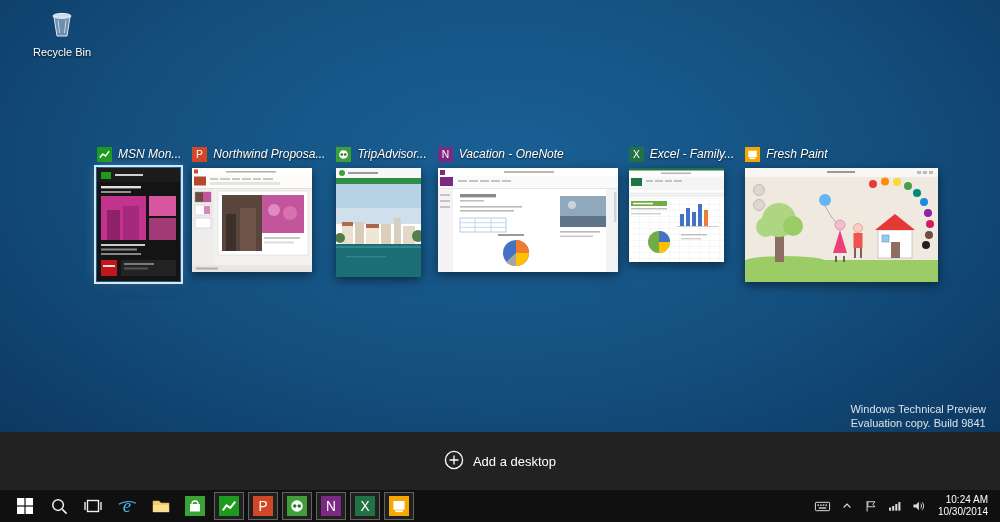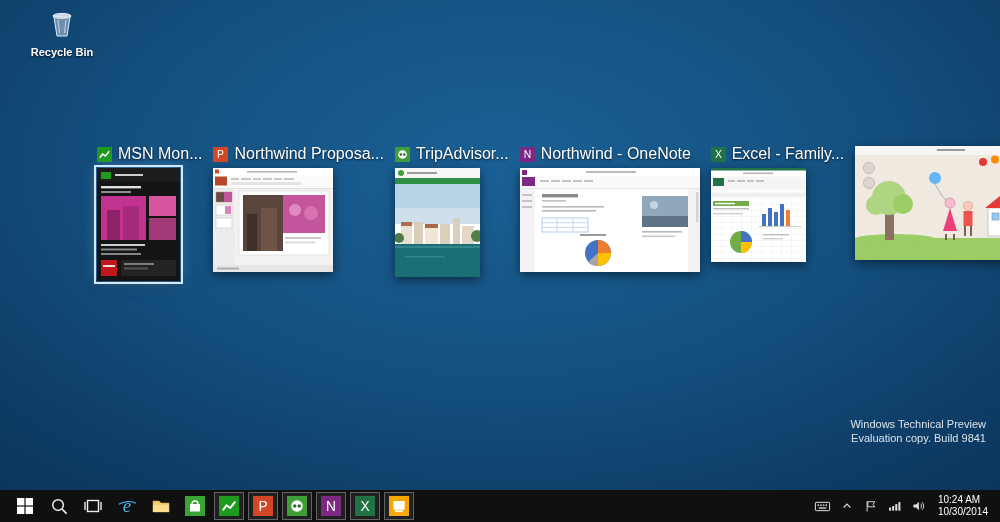--- a/index.html
+++ b/index.html
@@ -1,45 +1,45 @@
 <!DOCTYPE html>
 <html><head>
 <meta charset="utf-8">
 <style>
   html,body{margin:0;padding:0;background:#000;}
   .screen{position:relative;width:1000px;height:522px;overflow:hidden;
     font-family:"Liberation Sans",sans-serif;
     background:radial-gradient(ellipse 980px 560px at 50% 32%,#1a6096 0%,#14507f 38%,#0d3a63 68%,#082a4c 100%);}
   
-  .dicon{position:absolute;left:28px;width:68px;display:flex;flex-direction:column;align-items:center;cursor:default;font-weight:bold;}
+  .dicon{position:absolute;left:28px;width:68px;display:flex;flex-direction:column;align-items:center;cursor:default;}
   .dlabel{margin-top:2px;font-size:11px;line-height:12px;color:#fff;text-align:center;text-shadow:0 1px 2px rgba(0,0,0,.85);}
   
-  .watermark{position:absolute;right:14px;top:417px;text-align:right;color:rgba(255,255,255,.85);font-size:11px;line-height:14px;}
+  .watermark{position:absolute;right:14px;top:402px;text-align:center;color:rgba(255,255,255,.85);font-size:11px;line-height:14px;}
   
   .tv-row{position:absolute;left:97px;top:146px;display:flex;gap:11px;align-items:flex-start;}
   .tv-win{display:flex;flex-direction:column;}
   .tv-label{display:flex;align-items:center;gap:6px;height:16px;margin-bottom:6px;}
-  .tv-title{font-size:16px;color:#fff;text-shadow:0 1px 2px rgba(0,0,0,.8);white-space:nowrap;}
+  .tv-title{font-size:12px;color:#fff;text-shadow:0 1px 2px rgba(0,0,0,.8);white-space:nowrap;font-style:italic;}
   .app-ic{width:15px;height:15px;display:inline-block;flex:0 0 auto;}
   .app-ic svg{display:block;width:15px;height:15px;}
   .tv-thumb{background:#fff;box-shadow:0 3px 10px rgba(0,0,0,.5);cursor:pointer;}
   .tv-thumb svg{display:block;width:100%;height:100%;}
   .tv-win.selected .tv-thumb{outline:2px solid #cfe9ff;outline-offset:1px;box-shadow:0 0 12px rgba(140,200,255,.55),0 3px 10px rgba(0,0,0,.5);}
   
   .addbar{position:absolute;left:0;top:432px;width:1000px;height:58px;background:#222;display:flex;align-items:center;justify-content:center;}
   .addbtn{display:flex;align-items:center;gap:9px;background:none;border:none;color:#fff;font-size:13px;font-family:"Liberation Sans",sans-serif;cursor:pointer;}
   
   .taskbar{position:absolute;left:0;top:490px;width:1000px;height:32px;background:#101010;display:flex;align-items:center;}
   .tb-left{display:flex;align-items:center;gap:4px;padding-left:10px;}
   .tb-icon{width:30px;height:28px;display:flex;align-items:center;justify-content:center;cursor:pointer;box-sizing:border-box;}
   .tb-icon svg{display:block;}
   .tb-icon.running{border:1px solid rgba(255,255,255,.30);background:rgba(255,255,255,.07);}
   .tray{margin-left:auto;display:flex;align-items:center;gap:2px;padding-right:6px;}
   .tray .tb-icon{width:22px;}
-  .clock{color:#fff;font-size:10px;line-height:12px;padding:0 6px;cursor:pointer;}
+  .clock{color:#fff;font-size:10px;line-height:12px;text-align:right;padding:0 6px;cursor:pointer;}
 </style>
 </head>
 <body>
 
 <div class="screen">
 
   <div class="dicon" style="top:8px">
     <span>
       <svg width="32" height="32" viewBox="0 0 32 32">
         <ellipse cx="16" cy="8" rx="9" ry="2.6" fill="#cdd9e6" stroke="#eaf2fa" stroke-width="1"></ellipse>
@@ -174,21 +174,21 @@
     </div>
 
     <div class="tv-win">
       <div class="tv-label">
         <span class="app-ic">
           <svg viewBox="0 0 16 16">
               <rect width="16" height="16" fill="#7b2982"></rect>
               <text x="8" y="12" font-size="11" fill="#fff" text-anchor="middle" font-family="Liberation Sans, sans-serif">N</text>
             </svg>
         </span>
-        <span class="tv-title">Northwind - OneNote</span>
+        <span class="tv-title">Vacation - OneNote</span>
       </div>
       <div class="tv-thumb" style="width:180px;height:104px">
         <svg viewBox="0 0 180 104" preserveAspectRatio="none">
           <rect width="180" height="104" fill="#ffffff"></rect>
           <rect x="0" y="0" width="180" height="8" fill="#ffffff"></rect>
           <rect x="2" y="2" width="5" height="5" fill="#7b2982"></rect>
           <rect x="66" y="3" width="50" height="2" fill="#b9b9b9"></rect>
           <rect x="0" y="8" width="180" height="12" fill="#fbfafb"></rect>
           <rect x="2" y="9" width="13" height="9" fill="#7b2982"></rect>
           <rect x="20" y="12" width="9" height="2" fill="#c4c4c4"></rect>
@@ -265,20 +265,30 @@
           <circle cx="30" cy="74" r="11" fill="#70ad47"></circle>
           <path d="M30,74 L30,63 A11,11 0 0 1 41,74 Z" fill="#4472c4"></path>
           <path d="M30,74 L41,74 A11,11 0 0 1 30,85 Z" fill="#ffc000"></path>
           <rect x="52" y="66" width="26" height="1.4" fill="#bdbdbd"></rect>
           <rect x="52" y="70" width="20" height="1.4" fill="#cfcfcf"></rect>
         </svg>
       </div>
     </div>
 
     <div class="tv-win">
+      <div class="tv-label">
+        <span class="app-ic">
+          <svg viewBox="0 0 16 16">
+              <rect width="16" height="16" fill="#f7a800"></rect>
+              <rect x="3.5" y="4" width="9" height="7" fill="#fff"></rect>
+              <rect x="5" y="11.5" width="6" height="1.4" fill="#fff"></rect>
+            </svg>
+        </span>
+        <span class="tv-title">Fresh Paint</span>
+      </div>
       <div class="tv-thumb" style="width:193px;height:114px">
         <svg viewBox="0 0 193 114" preserveAspectRatio="none">
           <rect width="193" height="114" fill="#efe9df"></rect>
           <rect x="0" y="0" width="193" height="9" fill="#f7f6f4"></rect>
           <rect x="82" y="3" width="28" height="2" fill="#9a9a9a"></rect>
           <rect x="172" y="3" width="4" height="3" fill="#bbbbbb"></rect>
             <rect x="178" y="3" width="4" height="3" fill="#bbbbbb"></rect>
             <rect x="184" y="3" width="4" height="3" fill="#bbbbbb"></rect>
           <circle cx="14" cy="22" r="5.5" fill="#dcd8d1" stroke="#b5b1a8" stroke-width="0.8"></circle>
           <circle cx="14" cy="37" r="5.5" fill="#dcd8d1" stroke="#b5b1a8" stroke-width="0.8"></circle>
@@ -314,20 +324,31 @@
       </div>
     </div>
 
   </div>
 
   <div class="watermark">
     <div>Windows Technical Preview</div>
     <div>Evaluation copy. Build 9841</div>
   </div>
 
+  <div class="addbar">
+    <button class="addbtn">
+      <span>
+        <svg width="20" height="20" viewBox="0 0 20 20">
+          <circle cx="10" cy="10" r="8.6" fill="none" stroke="#fff" stroke-width="1.3"></circle>
+          <path d="M10,5.5 V14.5 M5.5,10 H14.5" stroke="#fff" stroke-width="1.3"></path>
+        </svg>
+      </span>
+      <span>Add a desktop</span>
+    </button>
+  </div>
 
   <div class="taskbar">
     <div class="tb-left">
 
       <div class="tb-icon">
         <svg width="18" height="18" viewBox="0 0 18 18">
           <rect x="1" y="1" width="7.4" height="7.4" fill="#fff"></rect>
           <rect x="9.6" y="1" width="7.4" height="7.4" fill="#fff"></rect>
           <rect x="1" y="9.6" width="7.4" height="7.4" fill="#fff"></rect>
           <rect x="9.6" y="9.6" width="7.4" height="7.4" fill="#fff"></rect>

